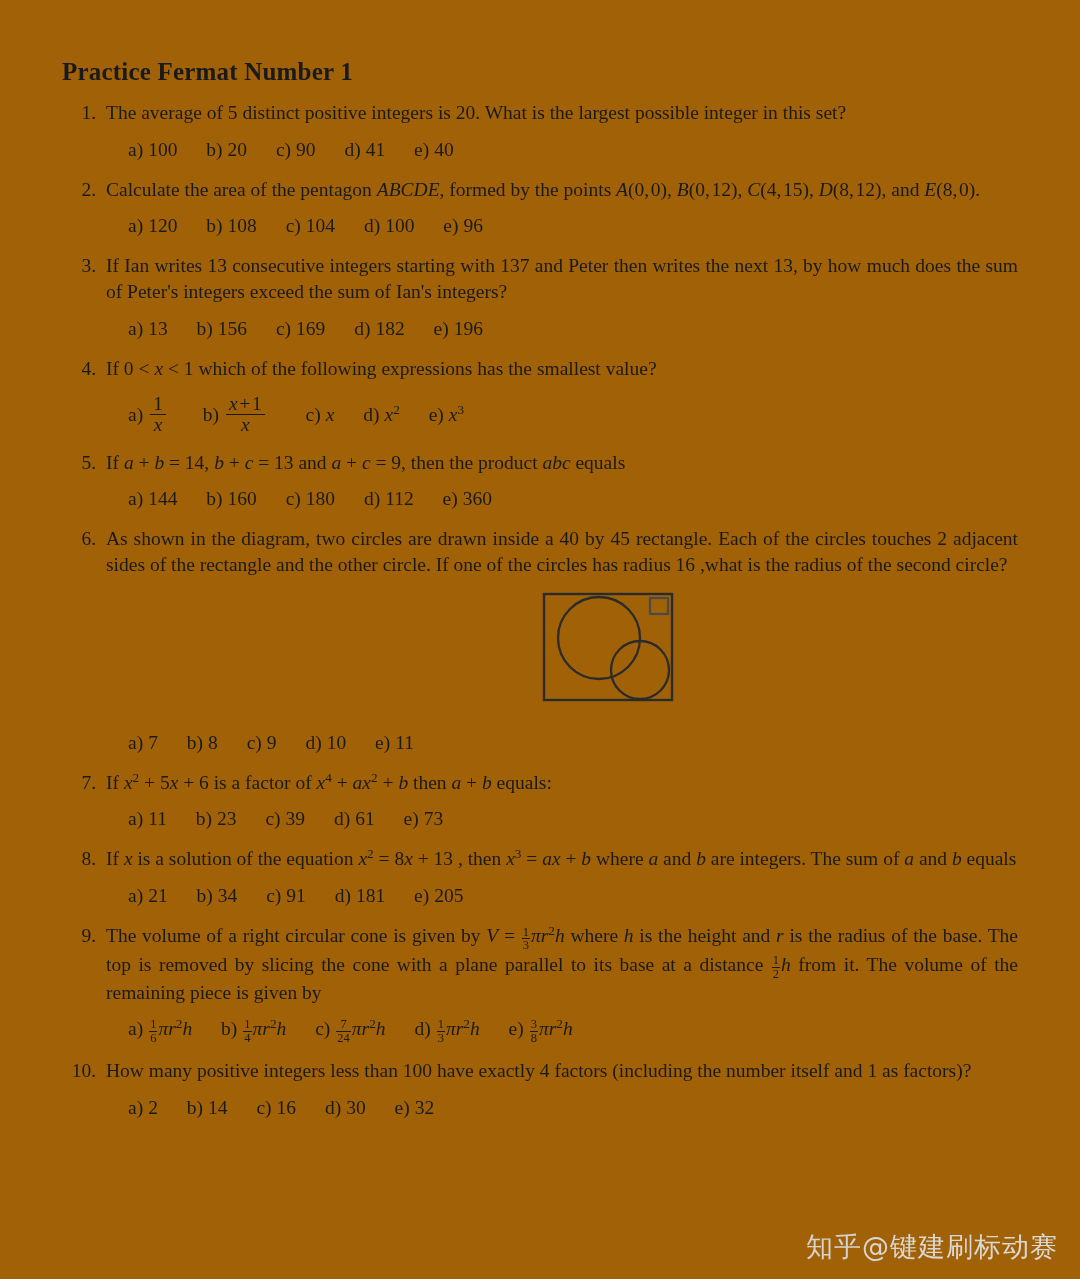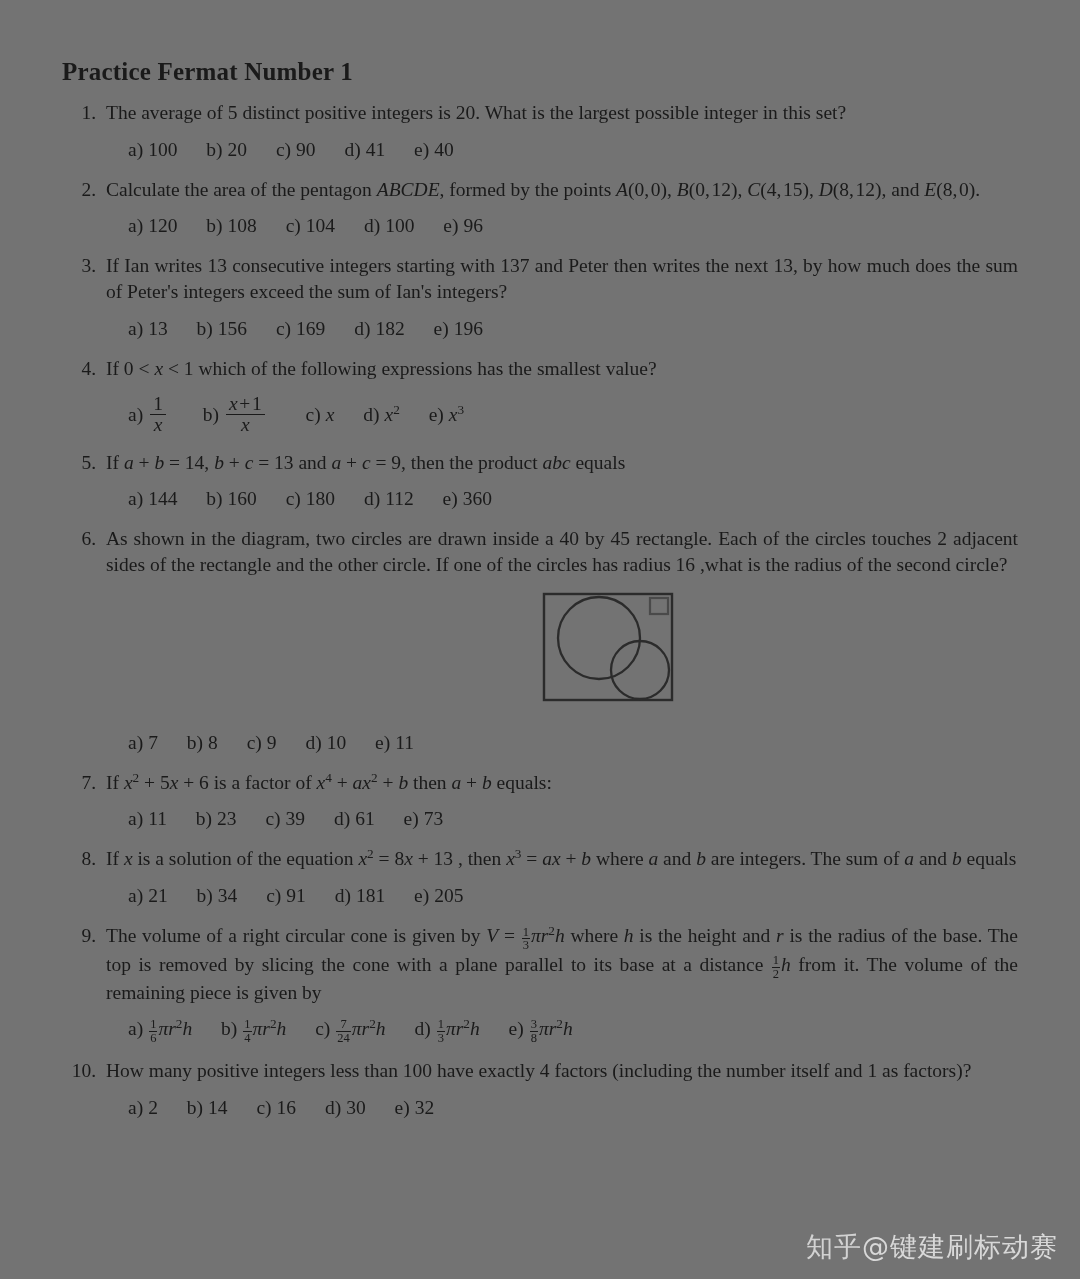--- a/index.html
+++ b/index.html
@@ -12,21 +12,21 @@
     height: 1279px;
     position: relative;
     font-family: "Liberation Serif", "DejaVu Serif", serif;
     color: #1a1a1a;
     overflow: hidden;
   }
   .page {
     position: absolute;
     left: 0; top: 0;
     width: 1080px; height: 1279px;
-    background: #737373;
+    background: #a16207;
   }
   .title {
     position: absolute;
     left: 62px;
     top: 58px;
     font-size: 25px;
     font-weight: bold;
     letter-spacing: 0.2px;
   }
   .qlist {

